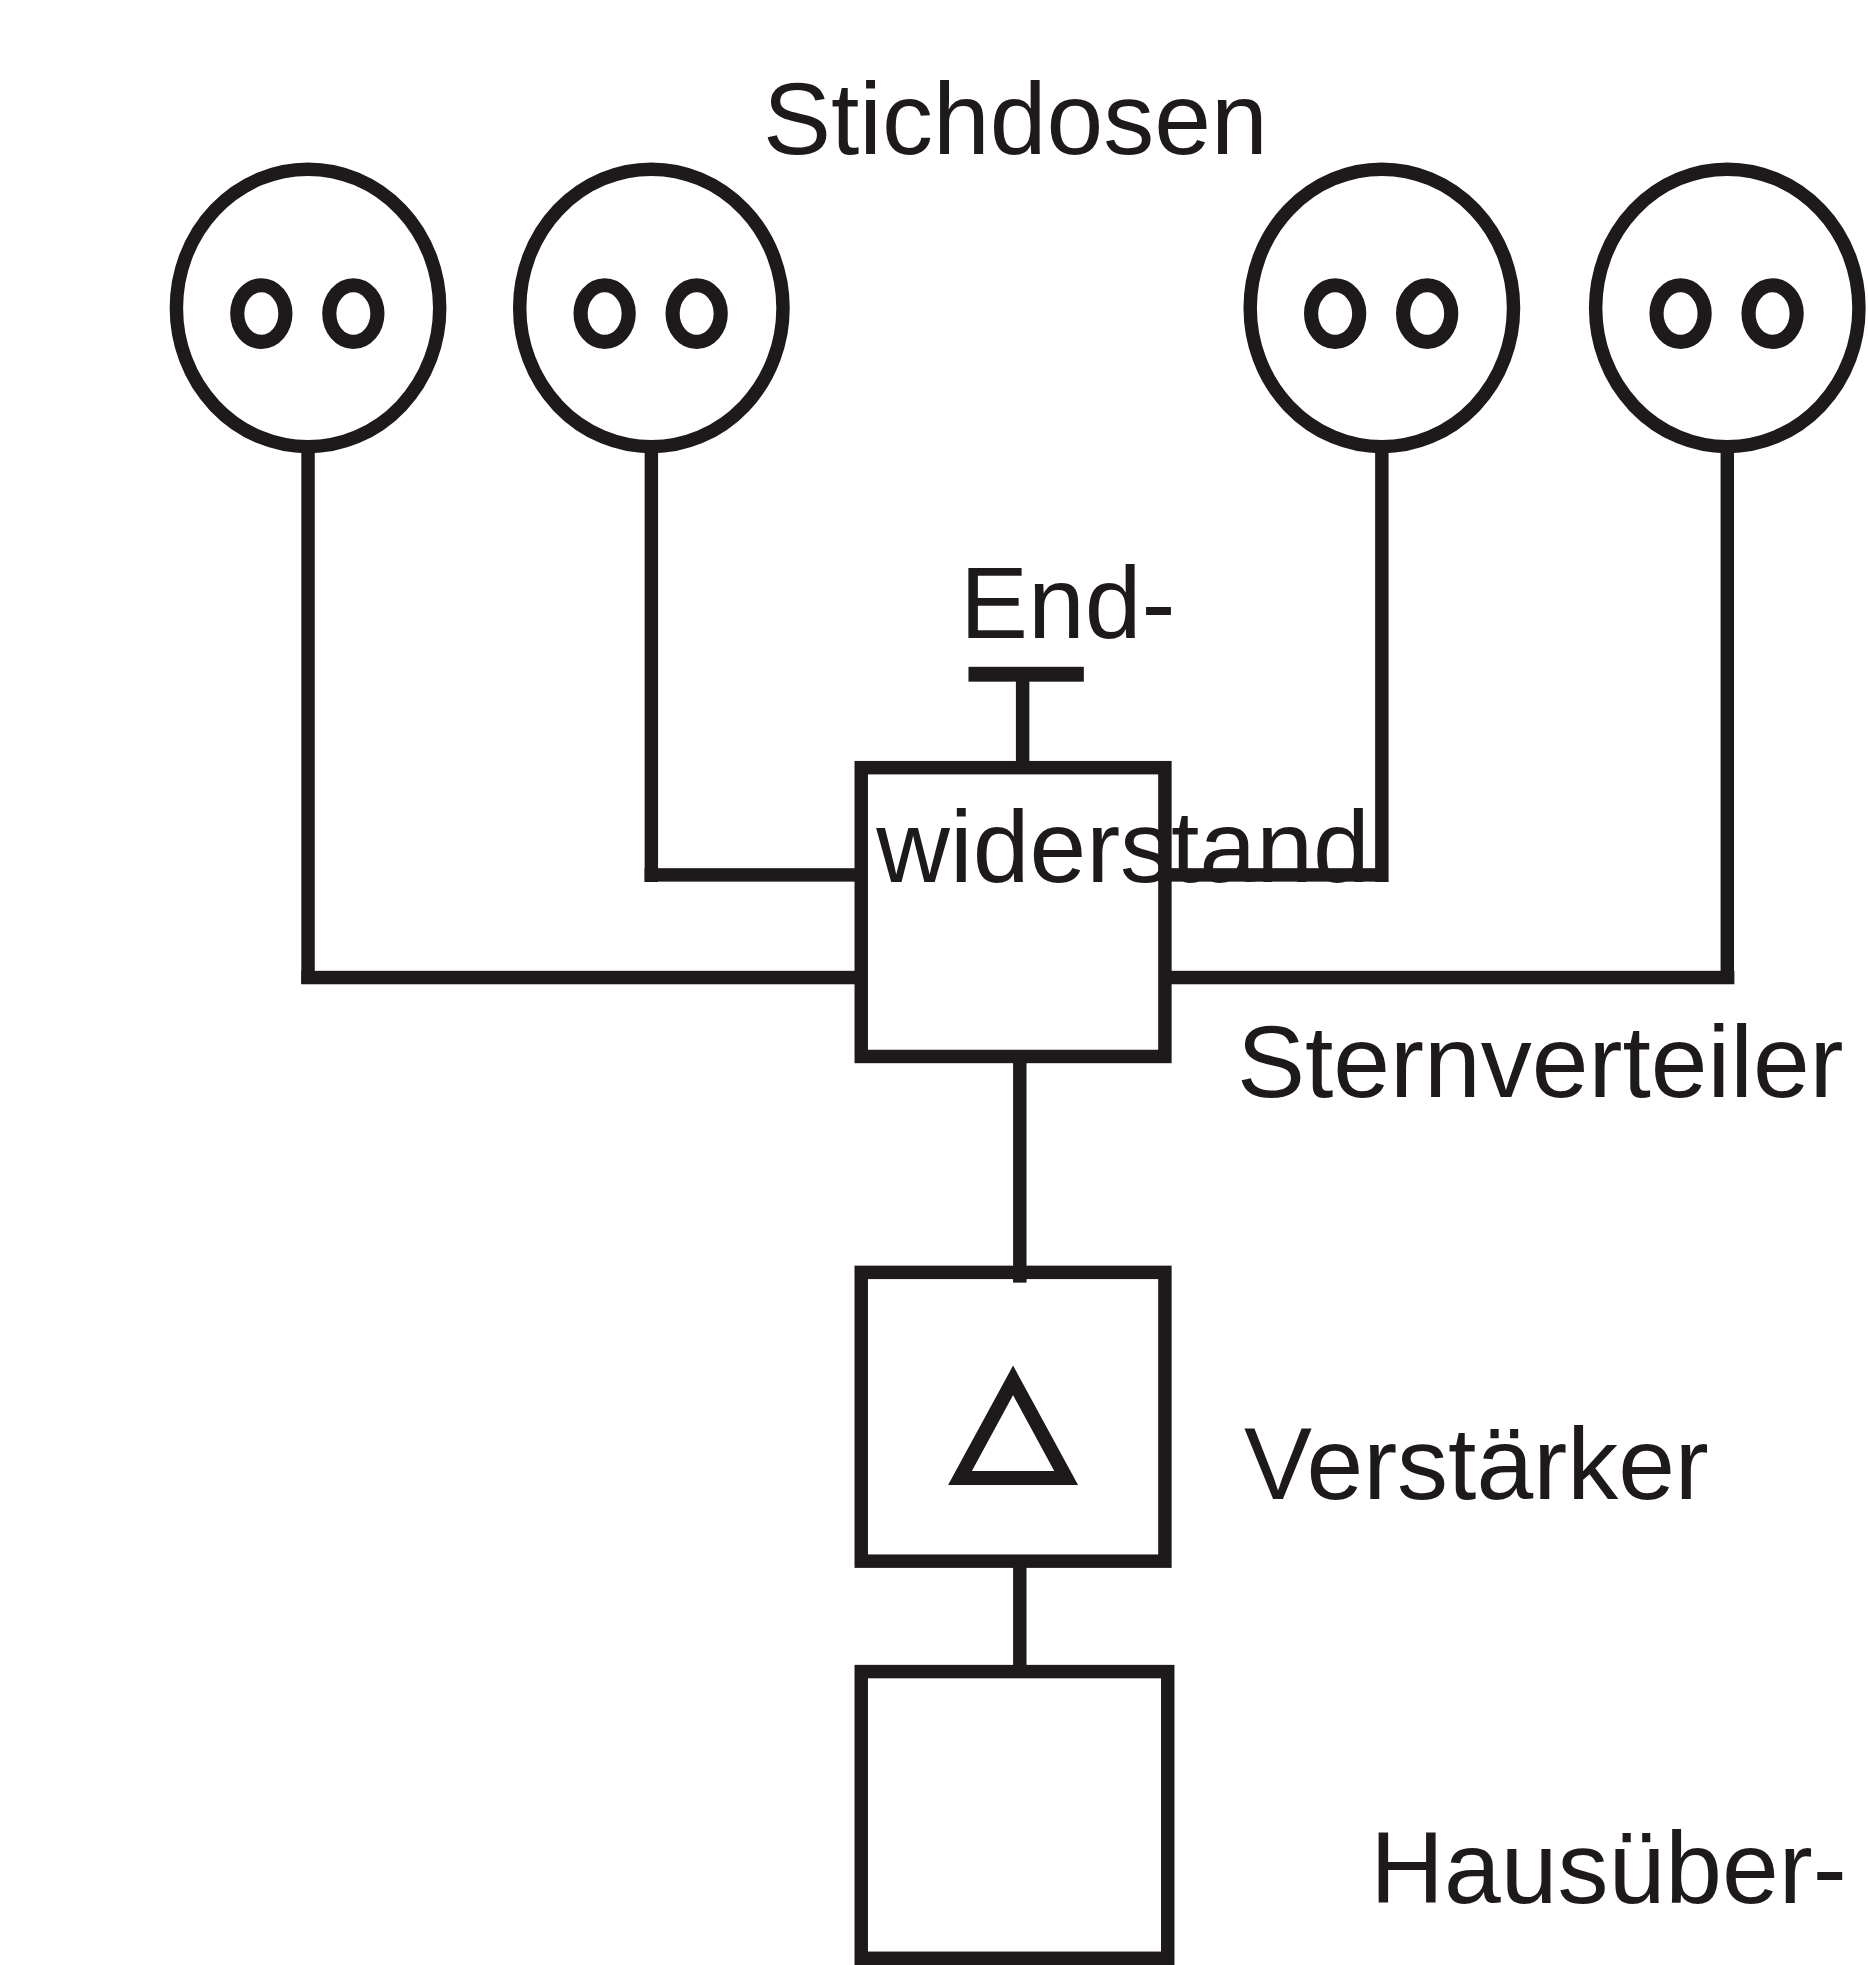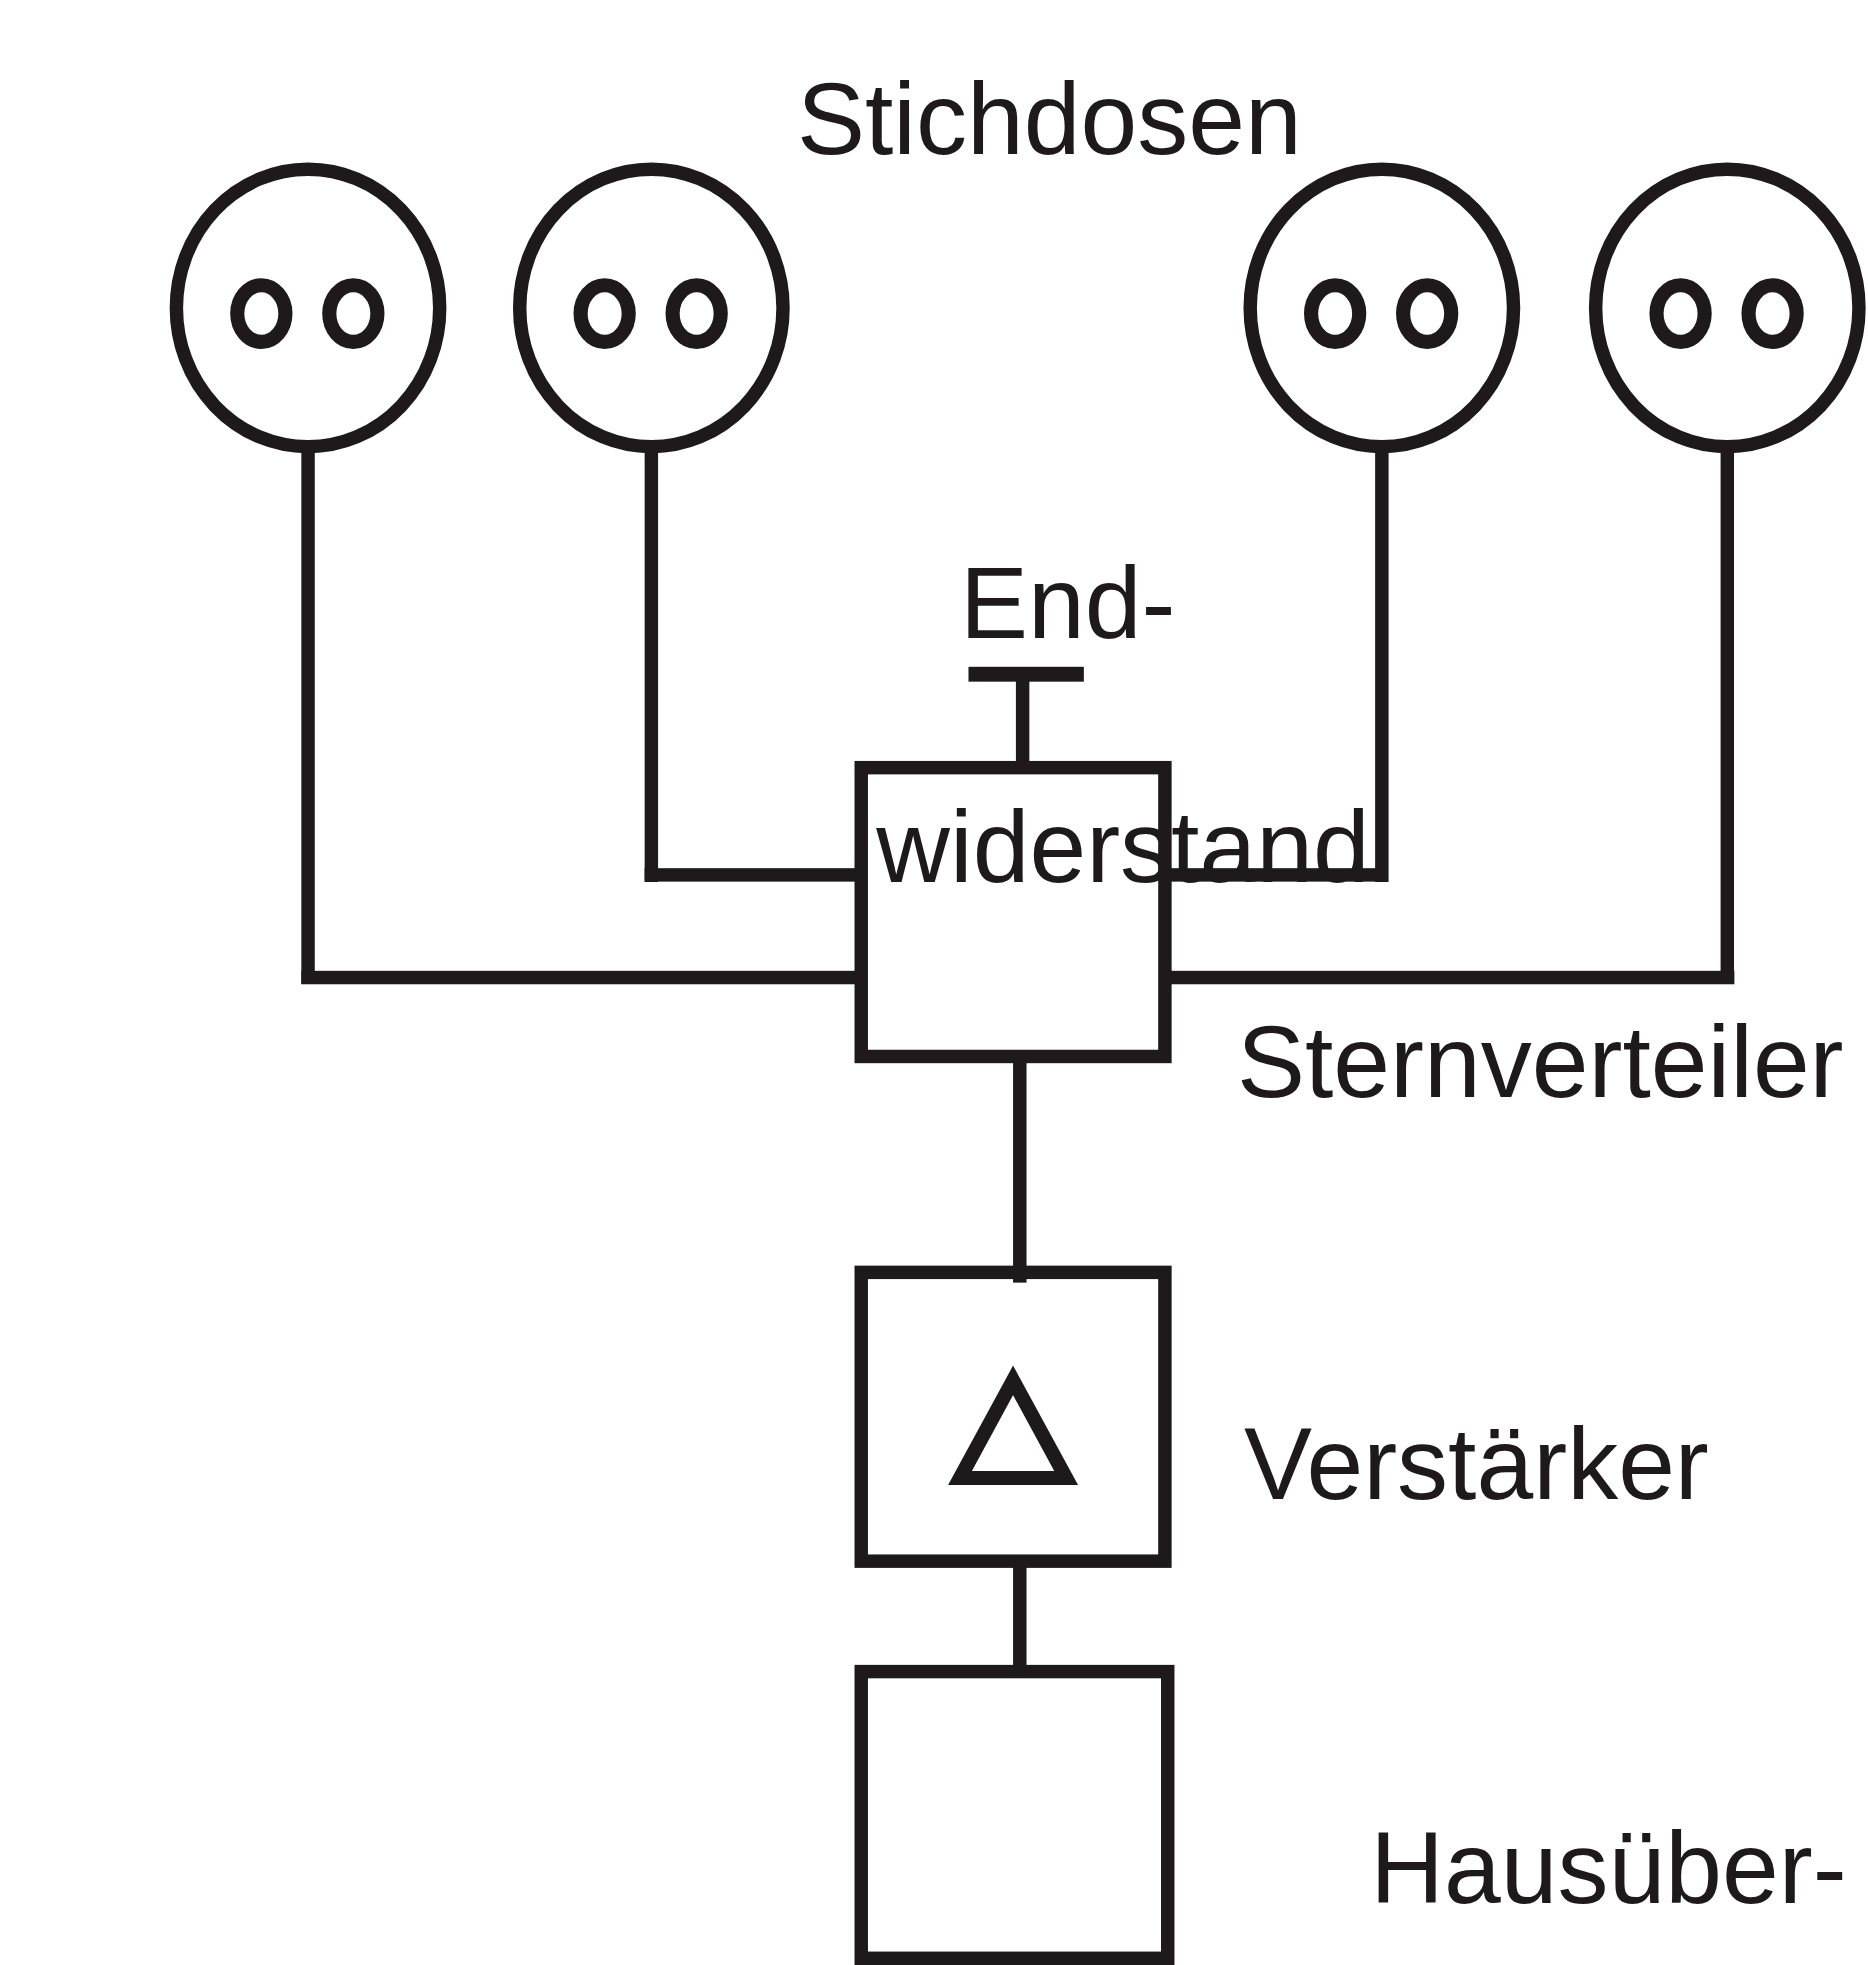--- a/index.html
+++ b/index.html
@@ -71,21 +71,21 @@
       </g>
 
       <rect x="1216.5" y="1084.5" width="429" height="408"></rect>
       <rect x="1216.5" y="1797.5" width="429" height="408"></rect>
       <rect x="1216.5" y="2361.5" width="433" height="405"></rect>
 
       <polygon stroke-width="20" stroke-linejoin="miter" points="1431,1950 1356,2088 1506,2088"></polygon>
     </g>
   </svg>
 
-  <div class="lbl" style="left:797px; top:58px;">Stichdosen</div>
+  <div class="lbl" style="left:763px; top:58px;">Stichdosen</div>
 
   <div class="lbl center" style="left:763px; top:420px; width:496px;">
     <span>End-</span><br>
     <span>widerstand</span>
   </div>
 
   <div class="lbl" style="left:1237px; top:1001px;">Sternverteiler</div>
 
   <div class="lbl" style="left:1244px; top:1403px;">Verstärker</div>
 

